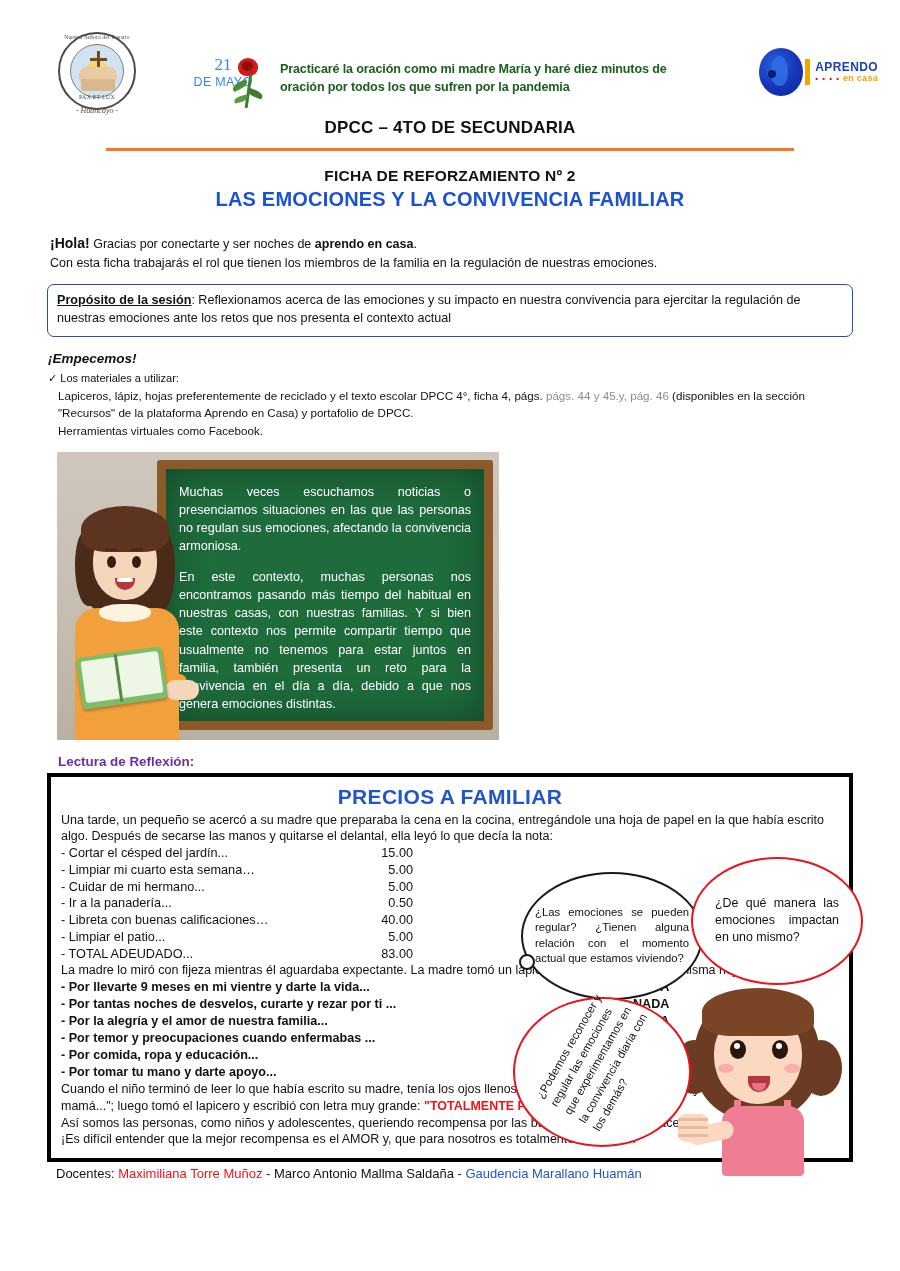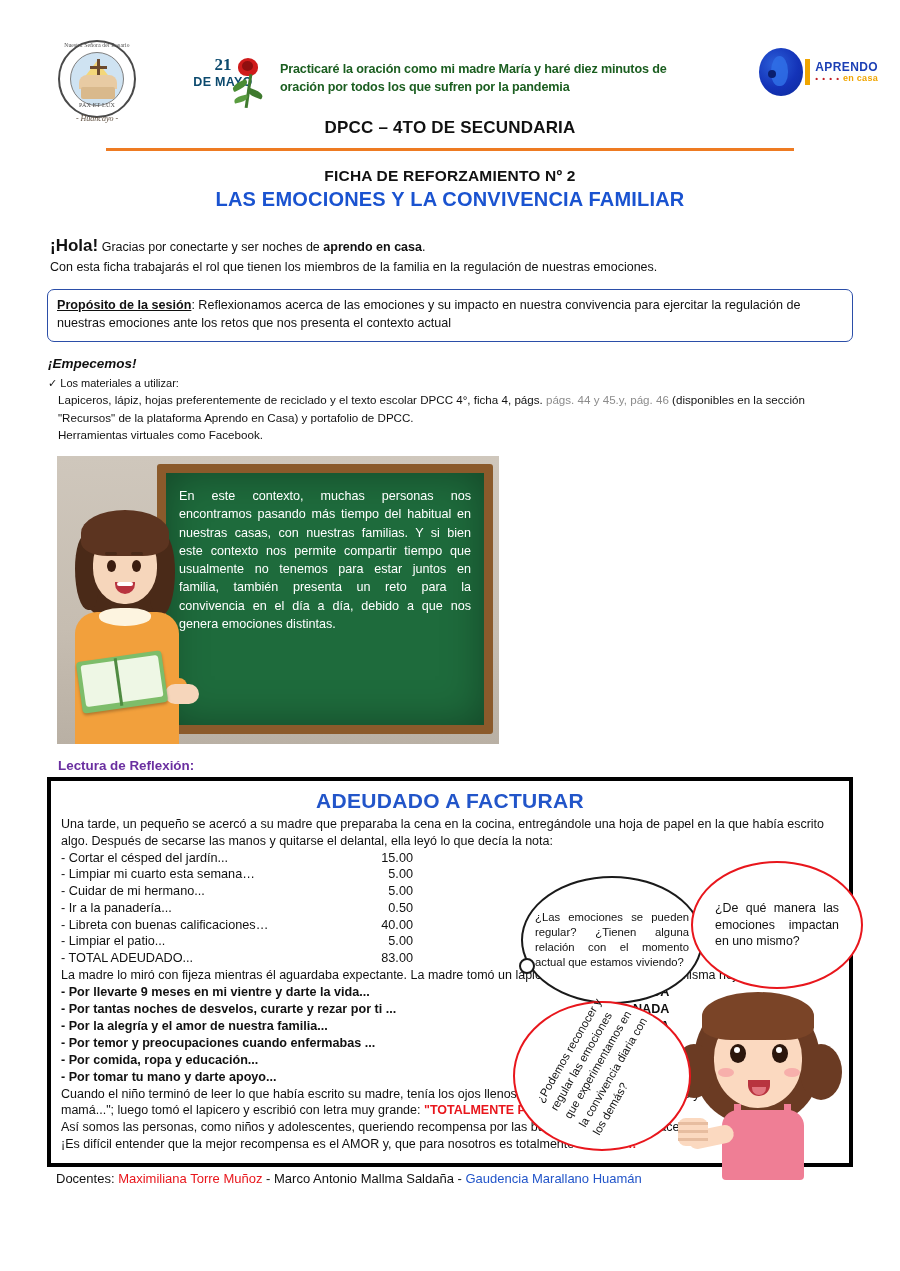--- a/index.html
+++ b/index.html
@@ -6,21 +6,21 @@
   html, body {
     width: 900px; height: 1271px;
     background: #ffffff;
     font-family: "Liberation Sans", sans-serif;
     overflow: hidden;
   }
   .page { position: relative; width: 900px; height: 1271px; background:#fff; }
 
   
   .header { position:relative; height: 116px; padding: 10px 0 0 0; }
-  .logo-crest { position:absolute; left:48px; top:40px; width:98px; height:84px; }
+  .logo-crest { position:absolute; left:48px; top:32px; width:98px; height:84px; }
   .crest-ring {
     width:78px; height:78px; border-radius:50%;
     border:2px solid #4a4a4a; position:absolute; left:10px; top:0;
     background:#fff;
   }
   .crest-inner {
     position:absolute; left:22px; top:12px; width:54px; height:54px;
     border-radius:50%; background:#cfe3f2; border:1px solid #7e7e7e;
     overflow:hidden;
   }
@@ -39,22 +39,21 @@
   }
   .crest-text-top { top:2px; left:0; }
   .crest-text-bot { top:62px; left:0; font-size:6px; }
   .crest-city {
     position:absolute; top:74px; left:0; width:98px; text-align:center;
     font-size:8px; color:#5a4a3a; font-family:"Liberation Serif", serif; font-style:italic;
   }
 
   .date-block {
     position:absolute; left:188px; top:56px; width:70px; text-align:center;
-    color:#0c4a6e;
-    font-weight:bold;
+    color:#3b82f6;
   }
   .date-day { font-size:17px; font-family:"Liberation Serif", serif; line-height:1.1; }
   .date-month { font-size:12.5px; letter-spacing:.3px; }
 
   .rose { position:absolute; left:228px; top:58px; width:42px; height:52px; }
   .rose-bloom { position:absolute; left:10px; top:0; width:20px; height:18px; background:#cf1b1b; border-radius:50% 50% 45% 45%; }
   .rose-bloom2 { position:absolute; left:14px; top:3px; width:11px; height:10px; background:#8f0f0f; border-radius:50%; }
   .rose-stem { position:absolute; left:19px; top:16px; width:2.5px; height:34px; background:#3f7a2e; transform:rotate(8deg); }
   .rose-leaf1 { position:absolute; left:4px; top:24px; width:16px; height:7px; background:#4a8c33; border-radius:60% 10% 60% 10%; transform:rotate(-25deg);}
   .rose-leaf2 { position:absolute; left:19px; top:32px; width:16px; height:7px; background:#3f7a2e; border-radius:10% 60% 10% 60%; transform:rotate(20deg);}
@@ -99,21 +98,21 @@
     text-align:center; font-size:15.5px; font-weight:bold; color:#111;
     margin-top:16px; letter-spacing:.2px;
   }
   .sheet-subtitle {
     text-align:center; font-size:20px; font-weight:bold; color:#1a53d0;
     margin-top:3px; letter-spacing:.2px;
   }
 
   
   .greeting { margin:22px 0 0 50px; font-size:12.5px; color:#111; line-height:1.5; }
-  .greeting .hola { font-size:17px; font-weight:bold; }
+  .greeting .hola { font-size:14px; font-weight:bold; }
   .greeting b { font-weight:bold; }
 
   
   .proposito {
     margin:12px auto 0 auto; width:806px; border:1.4px solid #2b4ea8;
     border-radius:7px; padding:7px 9px 8px 9px;
     font-size:12.6px; color:#111; line-height:1.42;
   }
   .proposito u { font-weight:bold; text-decoration:underline; }
 
@@ -323,20 +322,21 @@
     <span class="ind"><span>Lapiceros, lápiz, hojas preferentemente de reciclado y el texto escolar DPCC 4°, ficha 4, págs. </span><span class="grey">págs. 44 y 45.y, pág. 46</span><span> (disponibles en la sección</span></span>
     <span class="ind">"Recursos" de la plataforma Aprendo en Casa) y portafolio de DPCC.</span>
     <span class="ind">Herramientas virtuales como Facebook.</span>
   </div>
 
   <div class="band">
 
     <div class="photo">
       <div class="board">
         <div class="board-inner">
+          <p>Muchas veces escuchamos noticias o presenciamos situaciones en las que las personas no regulan sus emociones, afectando la convivencia armoniosa.</p>
           <p>En este contexto, muchas personas nos encontramos pasando más tiempo del habitual en nuestras casas, con nuestras familias. Y si bien este contexto nos permite compartir tiempo que usualmente no tenemos para estar juntos en familia, también presenta un reto para la convivencia en el día a día, debido a que nos genera emociones distintas.</p>
         </div>
       </div>
       <div class="teacher">
         <div class="t-hair-back"></div>
         <div class="t-hair-side1"></div>
         <div class="t-hair-side2"></div>
         <div class="t-face"></div>
         <div class="t-hair-front"></div>
         <div class="t-brow l"></div>
@@ -391,21 +391,21 @@
     </div>
 
     <div class="bubble-q3">
       <div class="txt">¿Podemos reconocer y regular las emociones que experimentamos en la convivencia diaria con los demás?</div>
     </div>
   </div>
 
   <div class="lectura-label">Lectura de Reflexión:</div>
 
   <div class="reading-box">
-    <div class="reading-title">ADEUDADO A FACTURAR</div>
+    <div class="reading-title">PRECIOS A FAMILIAR</div>
     <div class="reading-p">Una tarde, un pequeño se acercó a su madre que preparaba la cena en la cocina, entregándole una hoja de papel en la que había escrito algo. Después de secarse las manos y quitarse el delantal, ella leyó lo que decía la nota:</div>
 
     <div class="price-list">
         <div class="price-row">
           <span class="price-label">- Cortar el césped del jardín...</span>
           <span class="price-val">15.00</span>
         </div>
         <div class="price-row">
           <span class="price-label">- Limpiar mi cuarto esta semana…</span>
           <span class="price-val">5.00</span>

